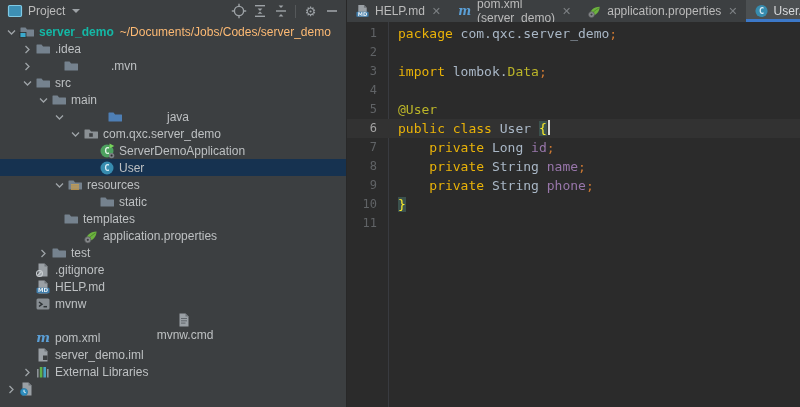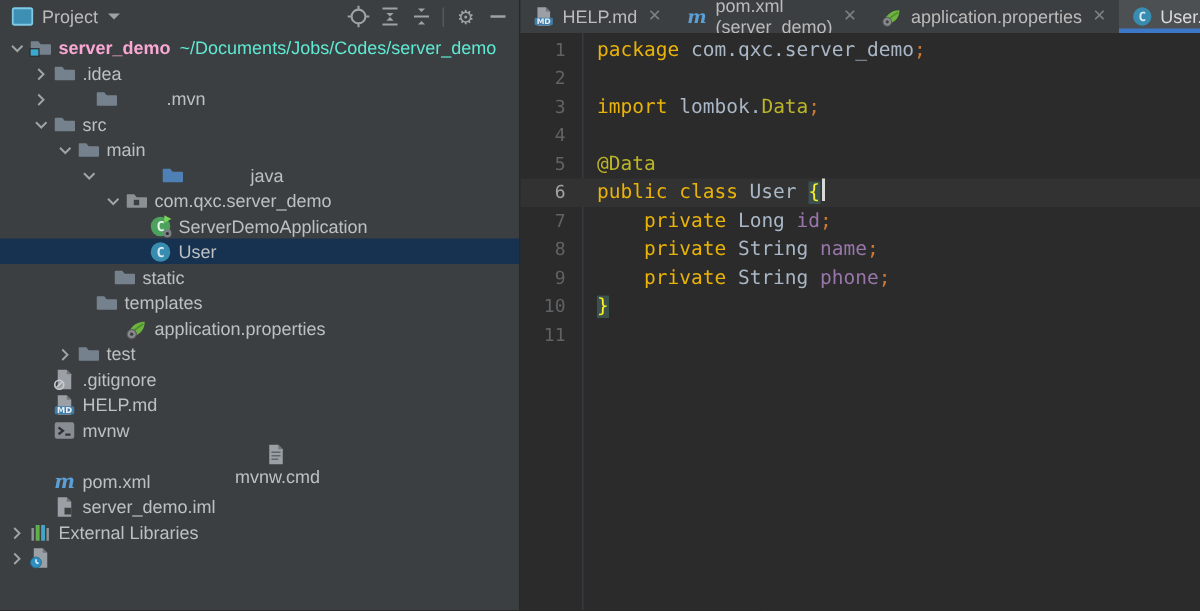--- a/index.html
+++ b/index.html
@@ -17,22 +17,22 @@
   .hicon{width:21px;height:20px;display:flex;align-items:center;justify-content:center;color:#9da2a6;}
   .hicon.gear-text{font-size:13px;line-height:13px;}
   .hdivider{width:1px;height:13px;background:#55585a;margin:0 4px;}
 
   .tree{flex:1;overflow:hidden;font-size:12px;color:#bdc0c2;padding-top:1px;}
   .tree-row{height:17px;display:flex;align-items:center;white-space:nowrap;}
   .tree-row.selected{background:#163250;}
   .chev-slot{width:14px;flex:none;display:flex;align-items:center;justify-content:center;}
   .ticon{width:16px;height:16px;flex:none;display:flex;align-items:center;justify-content:center;margin-left:1px;}
   .tlabel{margin-left:4px;}
-  .tlabel.bold{font-weight:bold;color:#f9a8d4;}
-  .tpath{color:#5eead4;margin-left:6px;}
+  .tlabel.bold{font-weight:bold;color:#14b8a6;}
+  .tpath{color:#fdba74;margin-left:6px;}
 
   
   .editor{flex:1;display:flex;flex-direction:column;min-width:0;}
   .tabbar{height:22px;flex:none;background:#3c3f41;display:flex;align-items:stretch;overflow:hidden;}
   .tab{display:flex;align-items:center;padding:0 8px;font-size:12px;color:#bbbbbb;position:relative;}
   .tab .ticon{margin:0 5px 0 0;width:15px;height:15px;}
   .tab.active{background:#4c5052;color:#d8dadc;}
   .tab.active::after{content:"";position:absolute;left:0;right:0;bottom:0;height:3px;background:#3c78c8;}
   .tab-close{color:#7d8184;font-size:11px;margin-left:7px;line-height:1;}
 
@@ -212,21 +212,37 @@
         <div class="tree-row selected" style="padding-left: 84px;">
           <span class="chev-slot"></span>
           <span class="ticon">
             <svg width="16" height="16" viewBox="0 0 16 16">
               <circle cx="8" cy="8" r="6.5" fill="#378caf"></circle>
               <text x="8" y="11.3" text-anchor="middle" font-size="9" font-weight="bold" font-family="DejaVu Sans Mono, monospace" fill="#d6ebf5">C</text>
             </svg>
           </span>
           <span class="tlabel">User</span>
         </div>
-        <div class="tree-row" style="padding-left: 60px;">
+        <div class="tree-row" style="padding-left: 52px;">
+          <span class="chev-slot">
+            <svg width="12" height="12" viewBox="0 0 12 12">
+              <polyline points="3,4.5 6.5,8 10,4.5" fill="none" stroke="#9fa4a8" stroke-width="1.3"></polyline>
+            </svg>
+          </span>
+          <span class="ticon">
+            <svg width="16" height="16" viewBox="0 0 16 16">
+              <path d="M1.5,3.5h5l1.6,2h6.4a0.5,0.5 0 0 1 0.5,0.5v6a0.5,0.5 0 0 1 -0.5,0.5h-12.5a0.5,0.5 0 0 1 -0.5,-0.5v-8a0.5,0.5 0 0 1 0.5,-0.5z" fill="#75828e"></path>
+              <rect x="4" y="7.3" width="8" height="1.2" fill="#d9a343"></rect>
+              <rect x="4" y="9.4" width="8" height="1.2" fill="#d9a343"></rect>
+              <rect x="4" y="11.5" width="8" height="1.2" fill="#d9a343"></rect>
+            </svg>
+          </span>
+          <span class="tlabel">resources</span>
+        </div>
+        <div class="tree-row" style="padding-left: 84px;">
           <span class="chev-slot"></span>
           <span class="ticon">
             <svg width="16" height="16" viewBox="0 0 16 16">
               <path d="M1.5,3.5h5l1.6,2h6.4a0.5,0.5 0 0 1 0.5,0.5v6a0.5,0.5 0 0 1 -0.5,0.5h-12.5a0.5,0.5 0 0 1 -0.5,-0.5v-8a0.5,0.5 0 0 1 0.5,-0.5z" fill="#75828e"></path>
             </svg>
           </span>
           <span class="tlabel">static</span>
         </div>
         <div class="tree-row" style="padding-left: 48px;">
           <span class="chev-slot"></span>
@@ -323,21 +339,21 @@
           <span class="chev-slot"></span>
           <span class="ticon">
             <svg width="16" height="16" viewBox="0 0 16 16">
               <path d="M3.5,1.5h6l3,3v10h-9z" fill="#9aa0a5"></path>
               <path d="M9.5,1.5v3h3z" fill="#6f757a"></path>
               <rect x="8" y="8.5" width="4.5" height="4.5" fill="#3c3f41"></rect>
             </svg>
           </span>
           <span class="tlabel">server_demo.iml</span>
         </div>
-        <div class="tree-row" style="padding-left: 4px;">
+        <div class="tree-row" style="padding-left: 20px;">
           <span class="chev-slot">
             <svg width="12" height="12" viewBox="0 0 12 12">
               <polyline points="4.5,3 8,6.5 4.5,10" fill="none" stroke="#9fa4a8" stroke-width="1.3"></polyline>
             </svg>
           </span>
           <span class="ticon">
             <svg width="16" height="16" viewBox="0 0 16 16">
               <rect x="2" y="5" width="1.6" height="8.5" fill="#8d9398"></rect>
               <rect x="4.8" y="3" width="2.6" height="10.5" fill="#5fb04a"></rect>
               <rect x="8.4" y="3" width="2.6" height="10.5" fill="#45a3c6"></rect>
@@ -422,21 +438,21 @@
         <div class="code-line">
           <span class="ln">3</span>
           <span class="lc"><span class="tok-keyword">import</span><span class="tok-plain"> lombok.</span><span class="tok-annotation">Data</span><span class="tok-semi">;</span></span>
         </div>
         <div class="code-line">
           <span class="ln">4</span>
           <span class="lc"></span>
         </div>
         <div class="code-line">
           <span class="ln">5</span>
-          <span class="lc"><span class="tok-annotation">@Data</span></span>
+          <span class="lc"><span class="tok-annotation">@User</span></span>
         </div>
         <div class="code-line current">
           <span class="ln">6</span>
           <span class="lc"><span class="tok-keyword">public class</span><span class="tok-plain"> User </span><span class="tok-brace">{</span><span class="cursor"></span></span>
         </div>
         <div class="code-line">
           <span class="ln">7</span>
           <span class="lc"><span class="tok-plain">    </span><span class="tok-keyword">private</span><span class="tok-plain"> Long </span><span class="tok-field">id</span><span class="tok-semi">;</span></span>
         </div>
         <div class="code-line">

